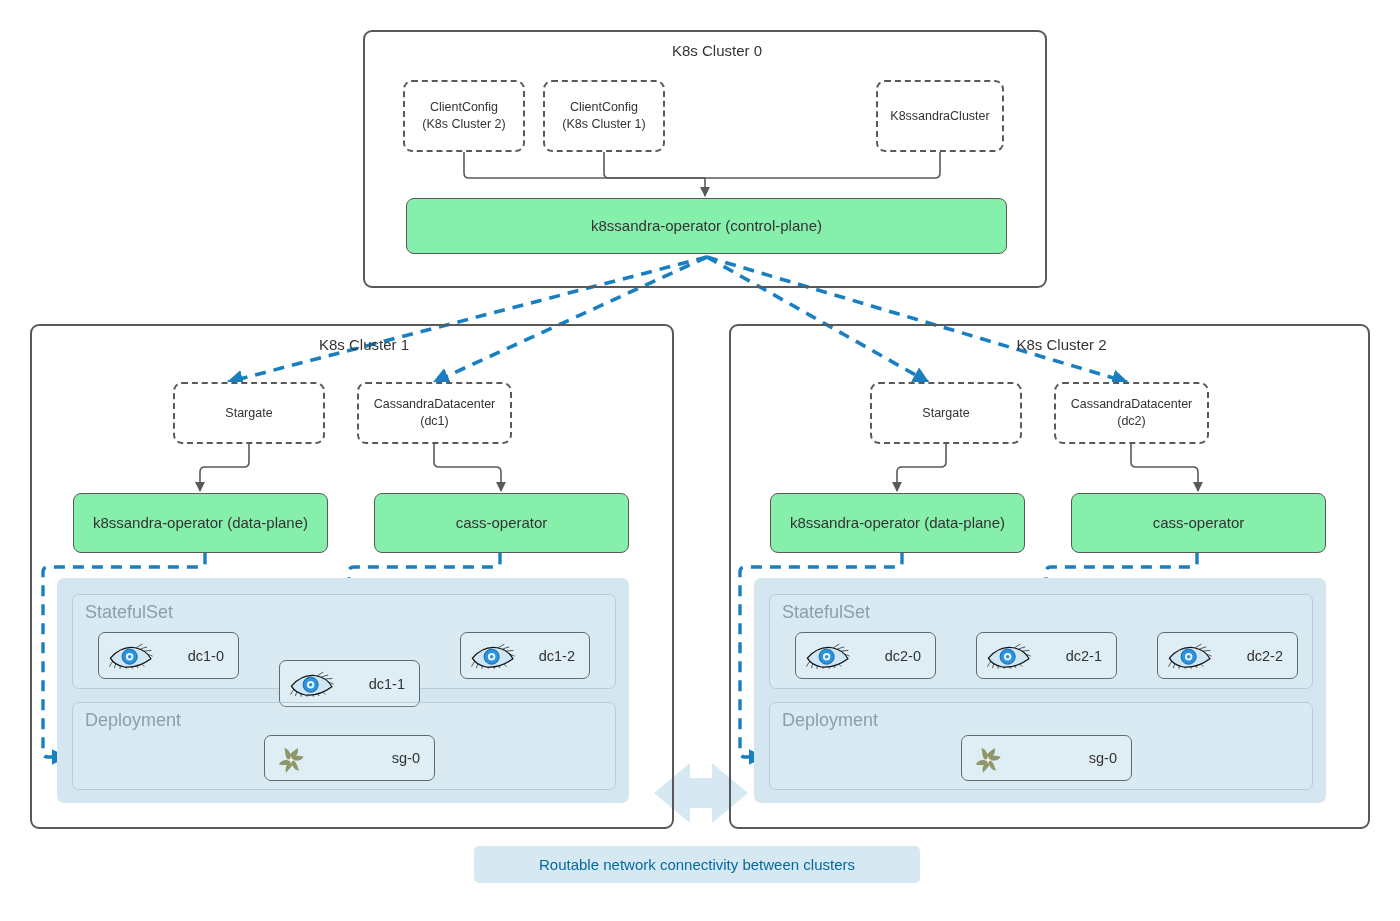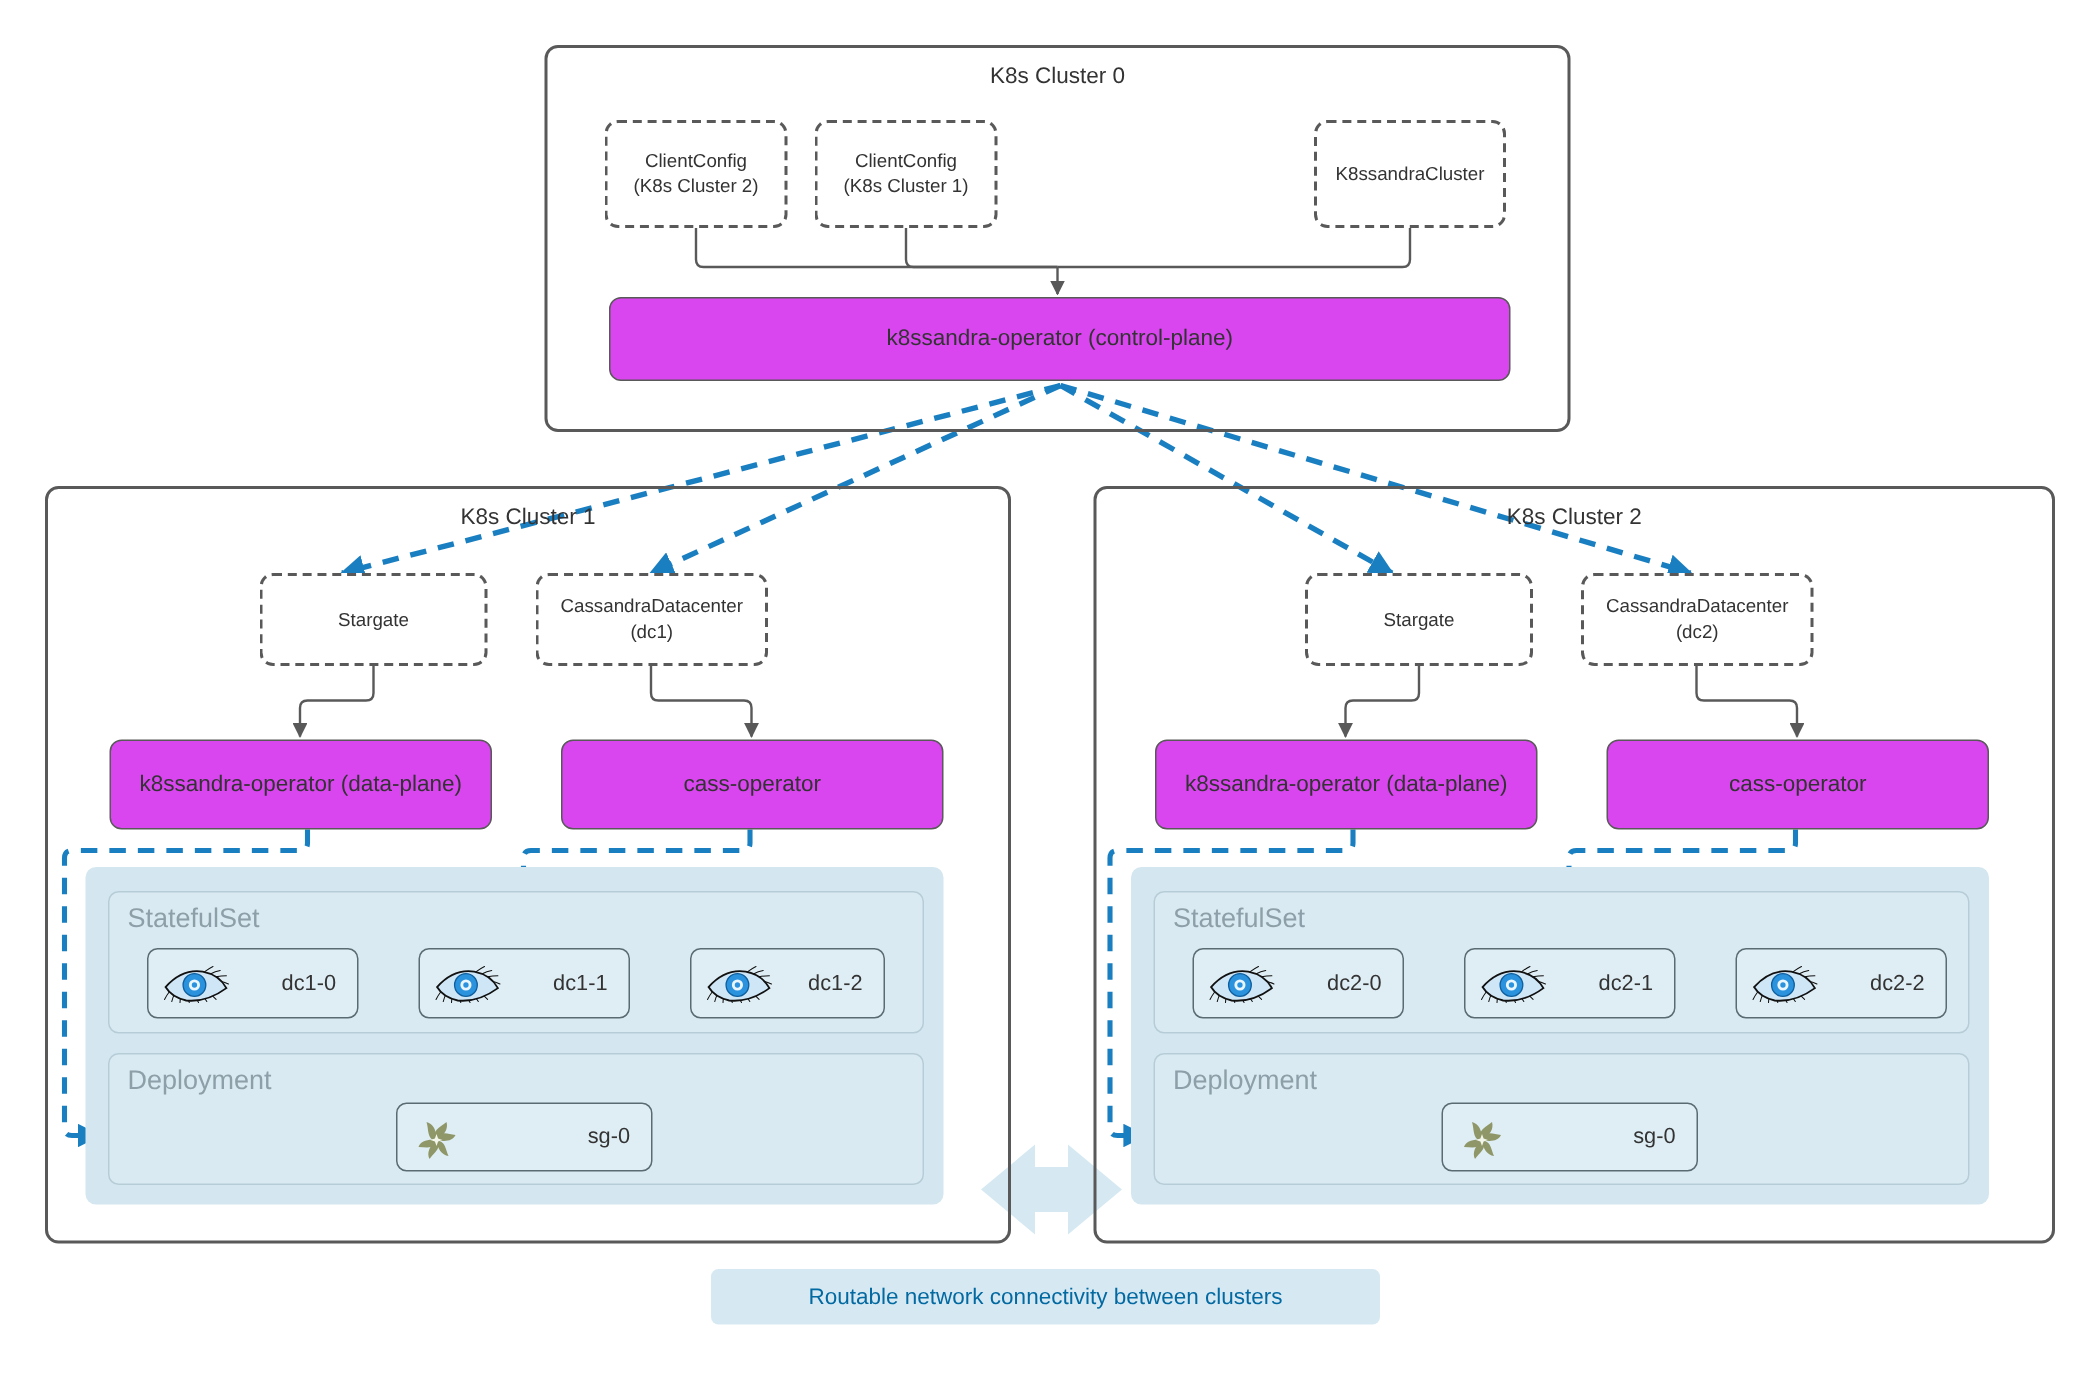--- a/index.html
+++ b/index.html
@@ -33,21 +33,21 @@
     border-radius: 9px;
     background: transparent;
   }
   .cluster-title {
     position: absolute;
     width: 100%;
     text-align: center;
     font-size: 15px;
     color: #333333;
     top: 10px;
-    left: 0;
+    left: 12px;
   }
 
   
   .crd {
     border: 2px dashed #595959;
     border-radius: 9px;
     background: #ffffff;
     display: flex;
     align-items: center;
     justify-content: center;
@@ -55,21 +55,21 @@
     font-size: 12.5px;
     line-height: 1.35;
     color: #333333;
   }
   .crd .l2 { display: block; }
 
   
   .op {
     border: 1.6px solid #595959;
     border-radius: 8px;
-    background: #d946ef;
+    background: #86efac;
     display: flex;
     align-items: center;
     justify-content: center;
     text-align: center;
     font-size: 15px;
     line-height: 1.35;
     color: #333333;
   }
 
   
@@ -262,21 +262,21 @@
             <path d="M54 17 Q59 18 63 20"></path>
         </g>
         <path d="M2 23 Q18 5 38 8 Q54 11 61 24 Q42 38 22 36 Q8 33 2 23 Z" fill="#cfe6f7" stroke="#111" stroke-width="1.8"></path>
         <circle cx="30" cy="21" r="11" fill="#2b93de" stroke="#0f5f9e" stroke-width="1.3"></circle>
         <circle cx="30" cy="21" r="5.4" fill="#eaf6ff"></circle>
         <circle cx="30" cy="21" r="2.6" fill="#2b93de"></circle>
       </svg>
     </span>
     <span class="pod-label">dc1-0</span>
   </div>
-  <div class="abs pod" style="left:279px; top:632px; width:141px; height:47px;">
+  <div class="abs pod" style="left:279px; top:660px; width:141px; height:47px;">
     <span class="pod-icon">
       <svg viewBox="0 0 64 40" width="44" height="28" xmlns="http://www.w3.org/2000/svg">
         <g stroke="#111" stroke-width="1" fill="none" stroke-linecap="round">
           <path d="M6 27 Q3 31 1 35"></path>
             <path d="M11 29 Q9 33 8 37"></path>
           <path d="M17 31 Q16 35 16 38"></path>
             <path d="M24 32 Q24 35 25 38"></path>
           <path d="M31 32 Q32 35 34 38"></path>
             <path d="M38 31 Q40 34 42 37"></path>
           <path d="M45 29 Q48 32 51 35"></path>

